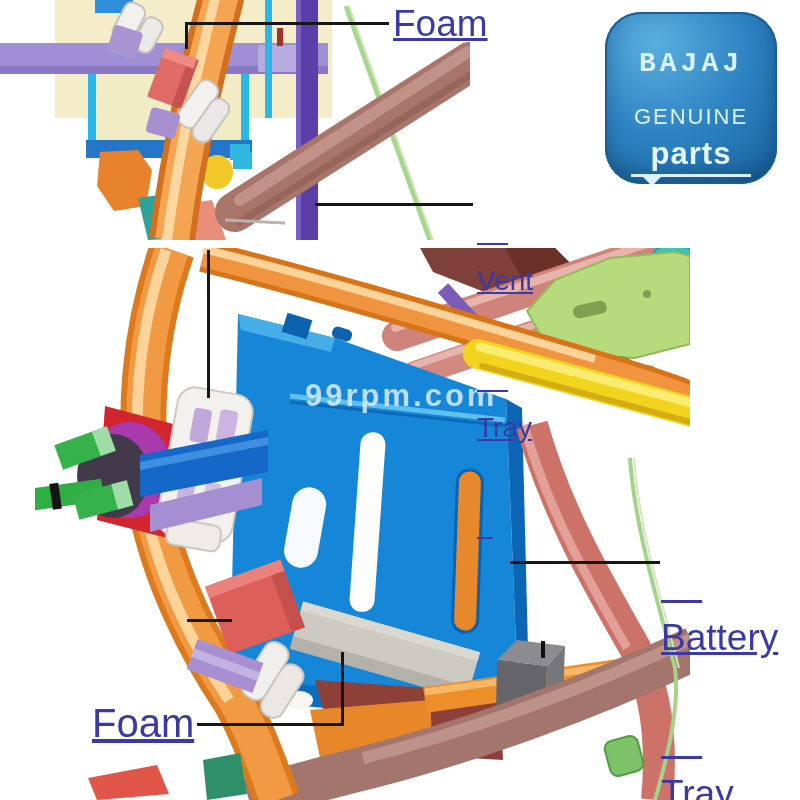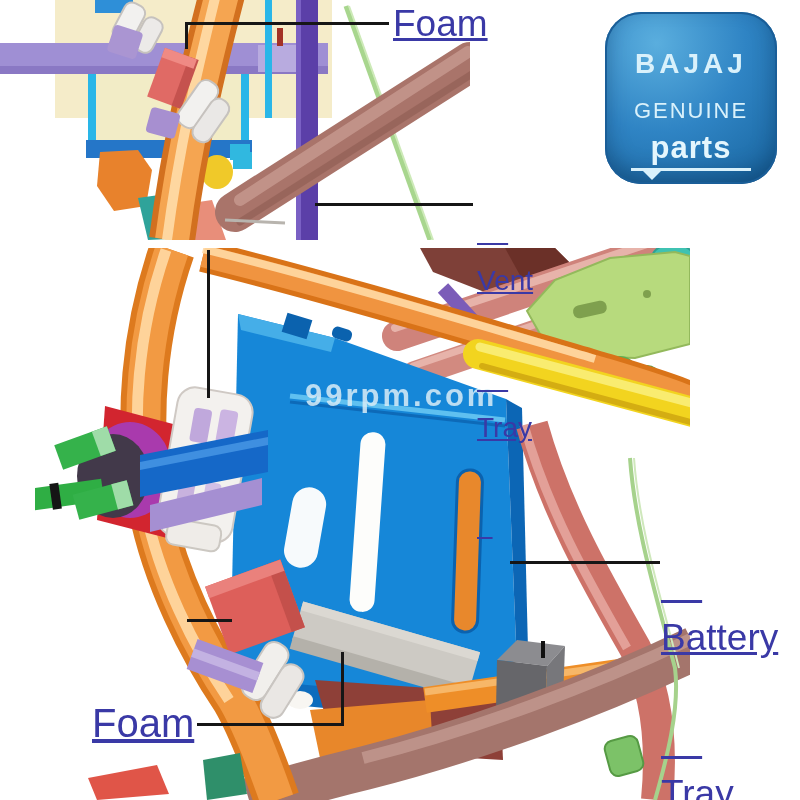--- a/index.html
+++ b/index.html
@@ -9,22 +9,22 @@
   .label{position:absolute;color:#3a39a6;font-family:"Liberation Sans",sans-serif;
          font-weight:500;white-space:pre;text-decoration:underline;}
   .leader{position:absolute;background:#161616;}
   
   #logo{position:absolute;left:605px;top:12px;width:172px;height:172px;
         border-radius:36px;
         background:radial-gradient(circle at 30% 18%, #5aaede 0%, #2f84c4 48%, #17639d 100%);
         box-shadow:inset 0 0 0 2px #1a5e98, inset 0 -10px 22px rgba(0,30,60,.35);
         display:flex;flex-direction:column;align-items:center;}
   #logo .brand{margin-top:38px;color:#d9f1fb;font-weight:bold;font-size:28px;
-        letter-spacing:4px;line-height:1;}
-  #logo .genuine{margin-top:22px;color:#d9f1fb;font-size:22px;letter-spacing:2px;line-height:1;}
+        letter-spacing:4px;line-height:1;font-family:Liberation Mono, monospace;}
+  #logo .genuine{margin-top:28px;color:#d9f1fb;font-size:22px;letter-spacing:2px;line-height:1;}
   #logo .parts{margin-top:10px;color:#e4f6fd;font-weight:bold;font-size:31px;
         letter-spacing:1px;line-height:1;}
   #logo .rule-wrap{position:relative;margin-top:5px;width:120px;height:14px;}
   #logo .rule{position:absolute;left:0;top:0;width:120px;height:3px;background:#d9f1fb;}
   #logo .arrow{position:absolute;left:12px;top:3px;width:0;height:0;
         border-left:9px solid transparent;border-right:9px solid transparent;
         border-top:9px solid #d9f1fb;}
 </style>
 </head>
 <body>

